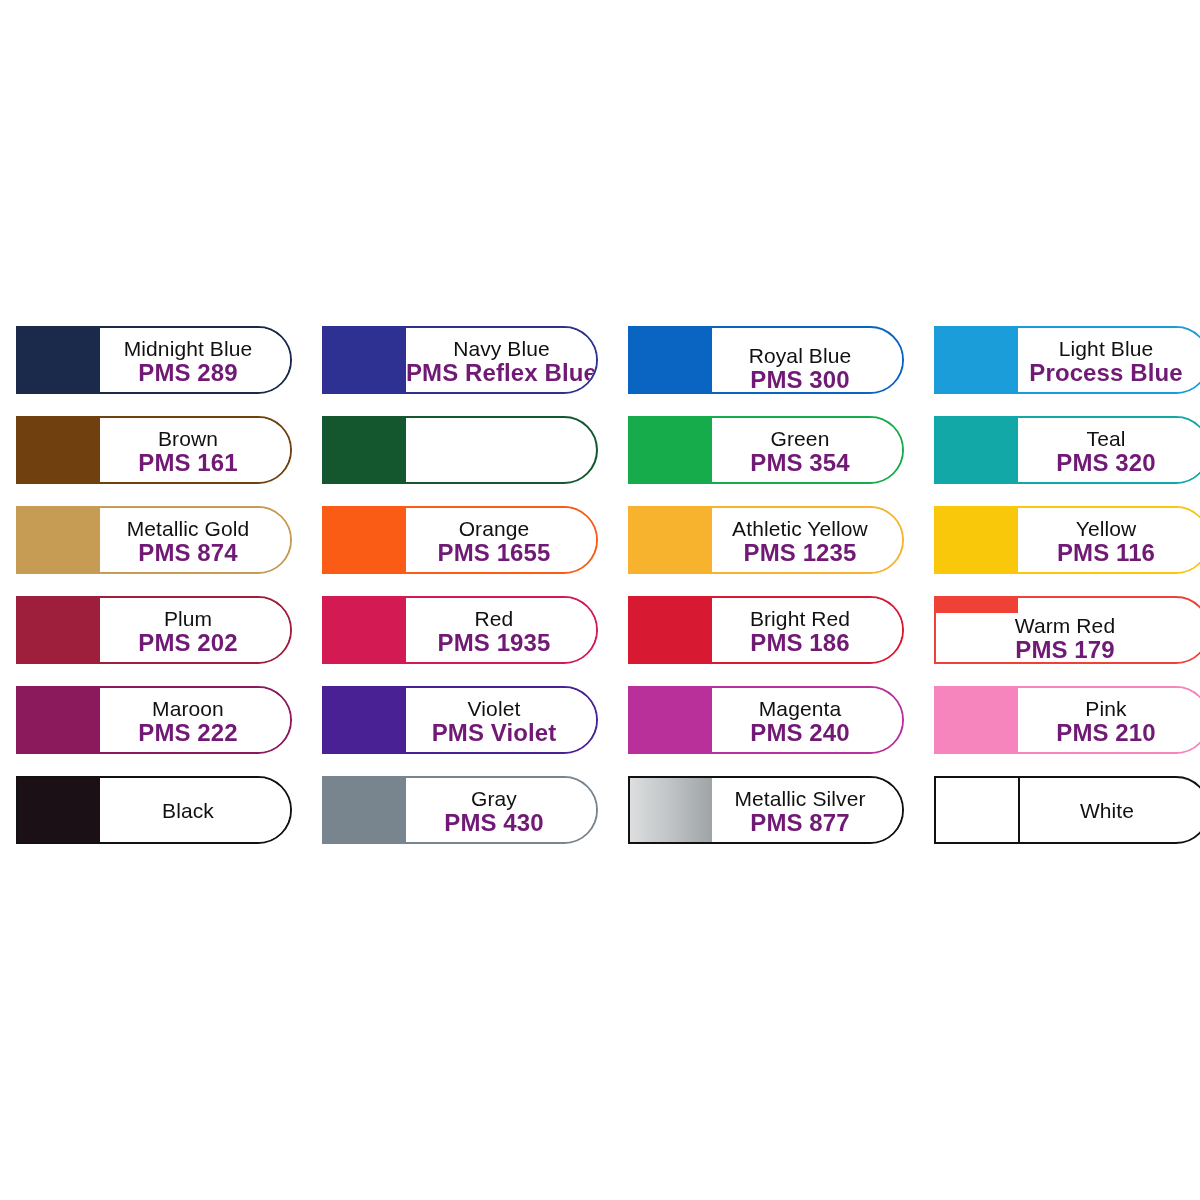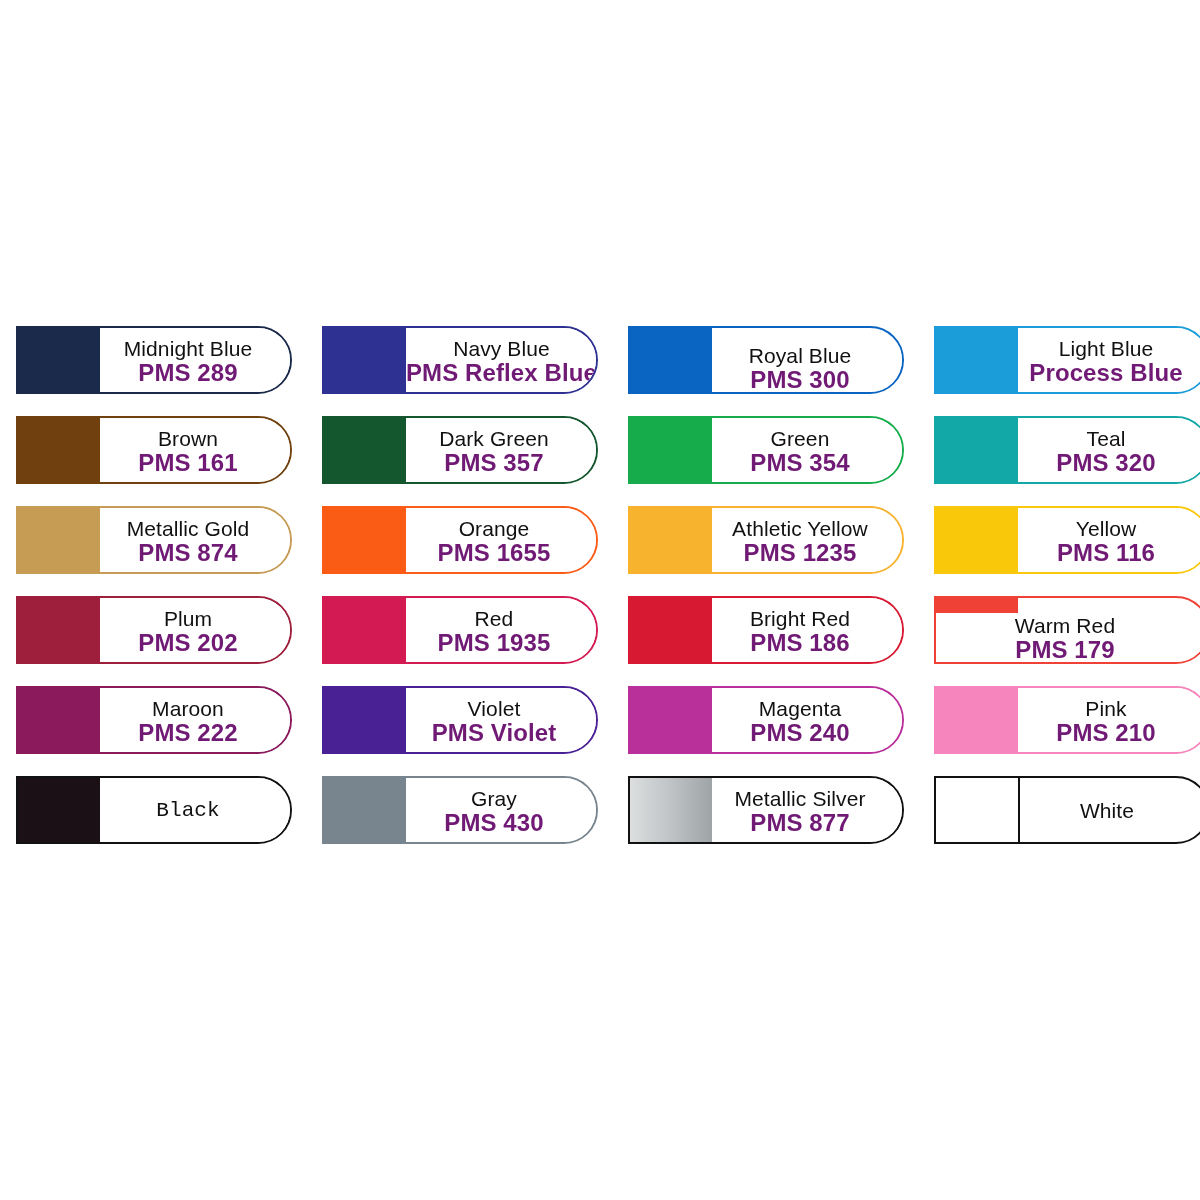--- a/index.html
+++ b/index.html
@@ -121,24 +121,20 @@
     </div>
     <div class="swatch-card" style="border-color: rgb(112, 64, 14);">
       <div class="swatch-chip" style="background-color: rgb(112, 64, 14);"></div>
       <div class="swatch-label">
         <div class="swatch-name">Brown</div>
         <div class="swatch-code">PMS 161</div>
       </div>
     </div>
     <div class="swatch-card" style="border-color: rgb(20, 87, 47);">
       <div class="swatch-chip" style="background-color: rgb(20, 87, 47);"></div>
-      <div class="swatch-label">
-        <div class="swatch-name">Dark Green</div>
-        <div class="swatch-code">PMS 357</div>
-      </div>
     </div>
     <div class="swatch-card" style="border-color: rgb(23, 172, 75);">
       <div class="swatch-chip" style="background-color: rgb(23, 172, 75);"></div>
       <div class="swatch-label">
         <div class="swatch-name">Green</div>
         <div class="swatch-code">PMS 354</div>
       </div>
     </div>
     <div class="swatch-card" style="border-color: rgb(19, 168, 168);">
       <div class="swatch-chip" style="background-color: rgb(19, 168, 168);"></div>
@@ -224,21 +220,21 @@
         <div class="swatch-code">PMS 240</div>
       </div>
     </div>
     <div class="swatch-card" style="border-color: rgb(245, 133, 188);">
       <div class="swatch-chip" style="background-color: rgb(245, 133, 188);"></div>
       <div class="swatch-label">
         <div class="swatch-name">Pink</div>
         <div class="swatch-code">PMS 210</div>
       </div>
     </div>
-    <div class="swatch-card" style="border-color: rgb(17, 17, 17); font-family: Liberation Mono, monospace;">
+    <div class="swatch-card" style="border-color: rgb(17, 17, 17);">
       <div class="swatch-chip" style="background-color: rgb(27, 16, 22);"></div>
       <div class="swatch-label">
         <div class="swatch-name">Black</div>
       </div>
     </div>
     <div class="swatch-card" style="border-color: rgb(120, 133, 142);">
       <div class="swatch-chip" style="background-color: rgb(120, 133, 142);"></div>
       <div class="swatch-label">
         <div class="swatch-name">Gray</div>
         <div class="swatch-code">PMS 430</div>

